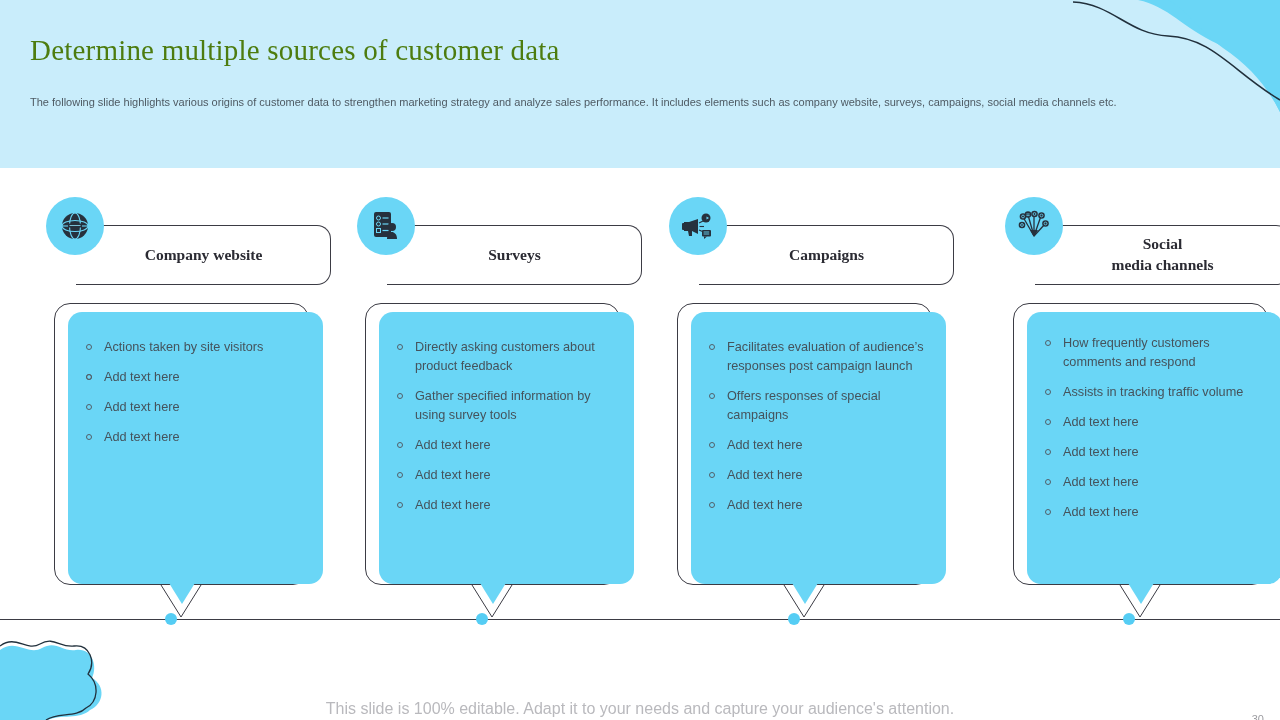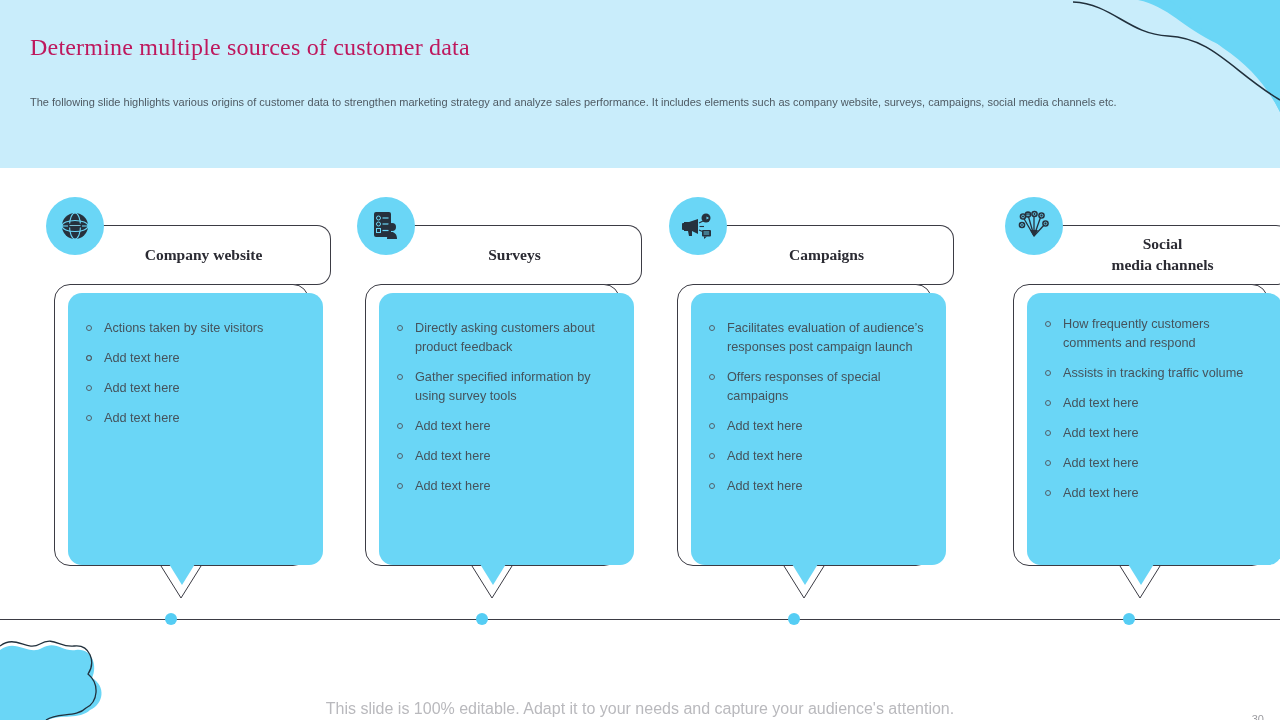--- a/index.html
+++ b/index.html
@@ -11,21 +11,21 @@
   }
 
   
   .header-band{
     position:absolute; left:0; top:0; width:1280px; height:168px;
     background:#c9edfb;
   }
   .page-title{
     position:absolute; left:30px; top:34px;
     font-family:"Liberation Serif", serif;
-    font-size:24px; color:#be185d; letter-spacing:.2px;
+    font-size:29px; color:#4d7c0f; letter-spacing:.2px;
     white-space:nowrap;
   }
   .page-subtitle{
     position:absolute; left:30px; top:94px; width:1120px;
     font-size:11px; line-height:16px; color:#4e5a63;
   }
 
   
   .deco-tr{ position:absolute; right:0; top:0; width:262px; height:112px; pointer-events:none; }
   .deco-bl{ position:absolute; left:0; bottom:0; width:140px; height:92px; pointer-events:none; }
@@ -51,21 +51,21 @@
   }
   .card-head-label{
     position:absolute; left:0; top:0; width:100%; height:100%;
     display:flex; align-items:center; justify-content:center; text-align:center;
     font-family:"Liberation Serif", serif;
     font-weight:bold; font-size:15.5px; color:#2b2b33; line-height:1.35;
     padding:0 8px;
   }
 
   
-  .card-body-wrap{ position:absolute; left:8px; top:96px; width:277px; height:285px;padding-left:20px; }
+  .card-body-wrap{ position:absolute; left:8px; top:115px; width:277px; height:285px;padding-left:20px; }
   .card-body-outline{
     position:absolute; left:0; top:0; width:255px; height:282px;
     border:1px solid #3b3b44; border-radius:16px; background:#fff;
   }
   .card-body{
     position:absolute; left:14px; top:9px; width:255px; height:272px;
     background:#6ad6f6; border-radius:14px;
     padding:26px 14px 10px 14px;
   }
   .bullets{ list-style:none; }

